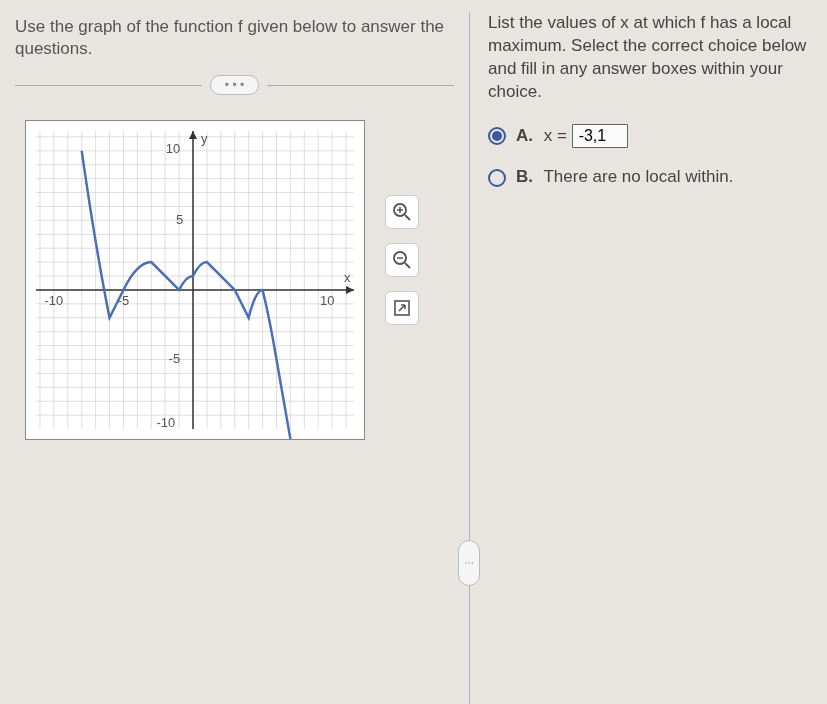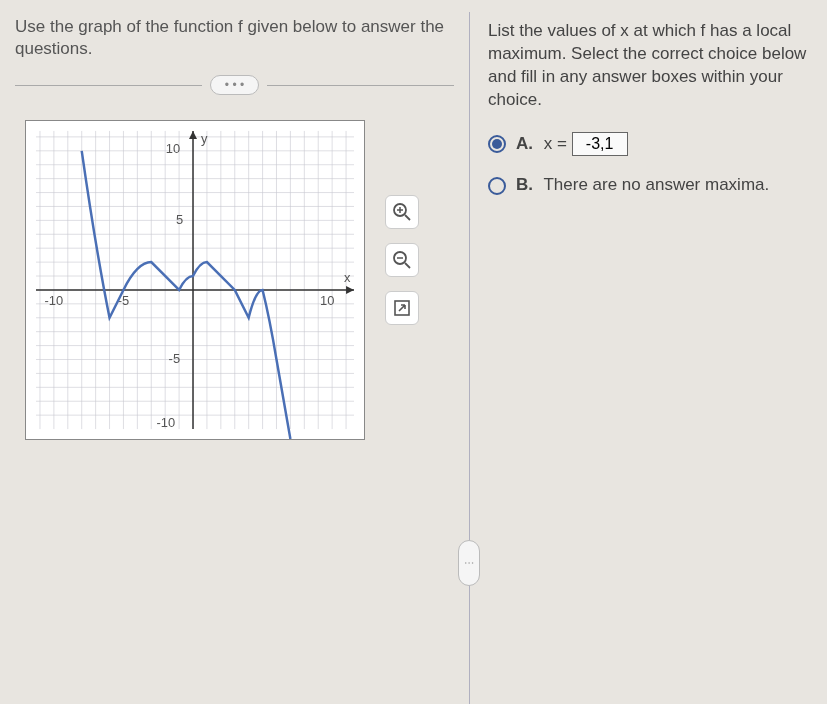--- a/index.html
+++ b/index.html
@@ -13,21 +13,21 @@
       overflow: hidden;
     }
     .left-panel {
       width: 470px;
       padding: 4px 15px;
       border-right: 1px solid #b0b0c0;
       margin-top: 12px;
     }
     .right-panel {
       flex: 1;
-      padding: 20px 18px;
+      padding: 12px 18px;
       position: relative;
     }
     .instruction-text {
       font-size: 17px;
       color: #555;
       line-height: 1.3;
       margin-bottom: 15px;
     }
     .divider-line {
       display: flex;
@@ -117,21 +117,20 @@
     .choice-content {
       font-size: 17px;
       color: #444;
       line-height: 1.35;
     }
     .answer-input {
       border: 1.5px solid #666;
       padding: 2px 6px;
       font-size: 16px;
       width: 56px;
-      text-align: center;
       background: #fafafa;
     }
     .hint {
       font-size: 16px;
       color: #555;
       margin-top: 6px;
     }
     .vertical-pill {
       position: absolute;
       left: -12px;
@@ -274,18 +273,18 @@
       <span class="choice-label">A.</span>
       <span>x =</span>
       <input class="answer-input" value="-3,1" style="">
     </div>
   </div>
 
   <div class="choice-row">
     <div class="radio"></div>
     <div class="choice-content">
       <span class="choice-label">B.</span>
-      <span>There are no answer maxima.</span>
+      <span>There are no local within.</span>
     </div>
   </div>
 
   <div class="vertical-pill">⋮</div>
 </div>
 
 </body></html>

